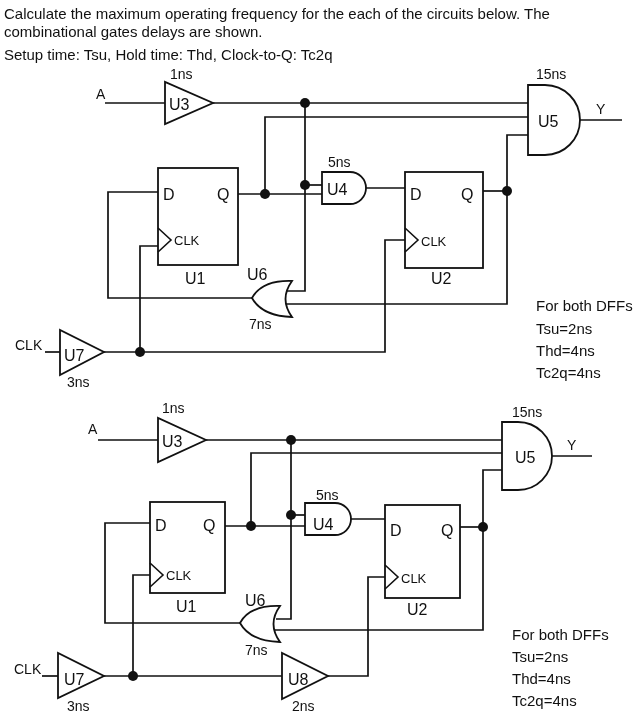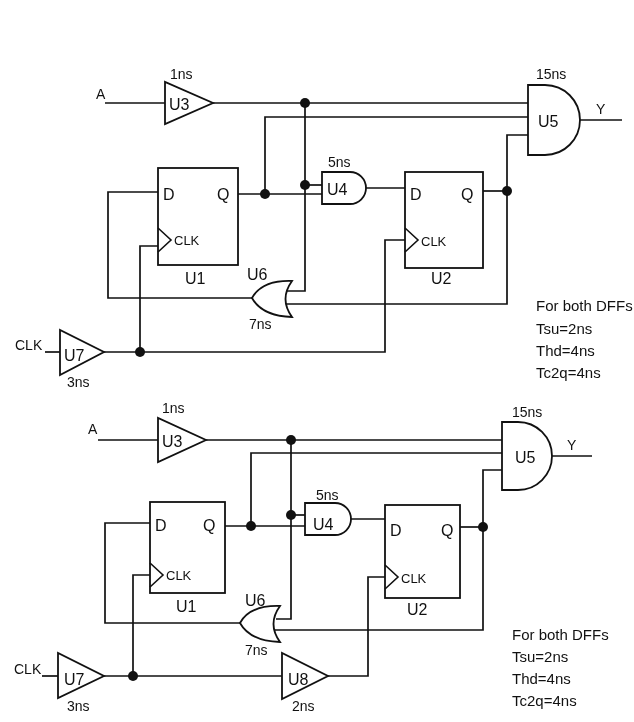--- a/index.html
+++ b/index.html
@@ -15,20 +15,24 @@
   text{fill:#111;}
   .t13{font-size:13px;}
   .t14{font-size:14px;}
   .t15{font-size:15px;}
   .t16{font-size:16px;}
 </style>
 </head>
 <body>
 
 <div class="page">
+  <div class="header">
+    <p>Calculate the maximum operating frequency for the each of the circuits below. The combinational gates delays are shown.</p>
+    <p>Setup time: Tsu, Hold time: Thd, Clock-to-Q: Tc2q</p>
+  </div>
 
   <svg width="634" height="722" viewBox="0 0 634 722">
 
     <g>
 
       <path class="w" d="M105,103 H165"></path>
       <path class="w" d="M213,103 H528"></path>
       <path class="w" d="M305,103 V291 H287"></path>
       <path class="w" d="M528,117 H265 V194"></path>
       <path class="w" d="M238,194 H322"></path>

